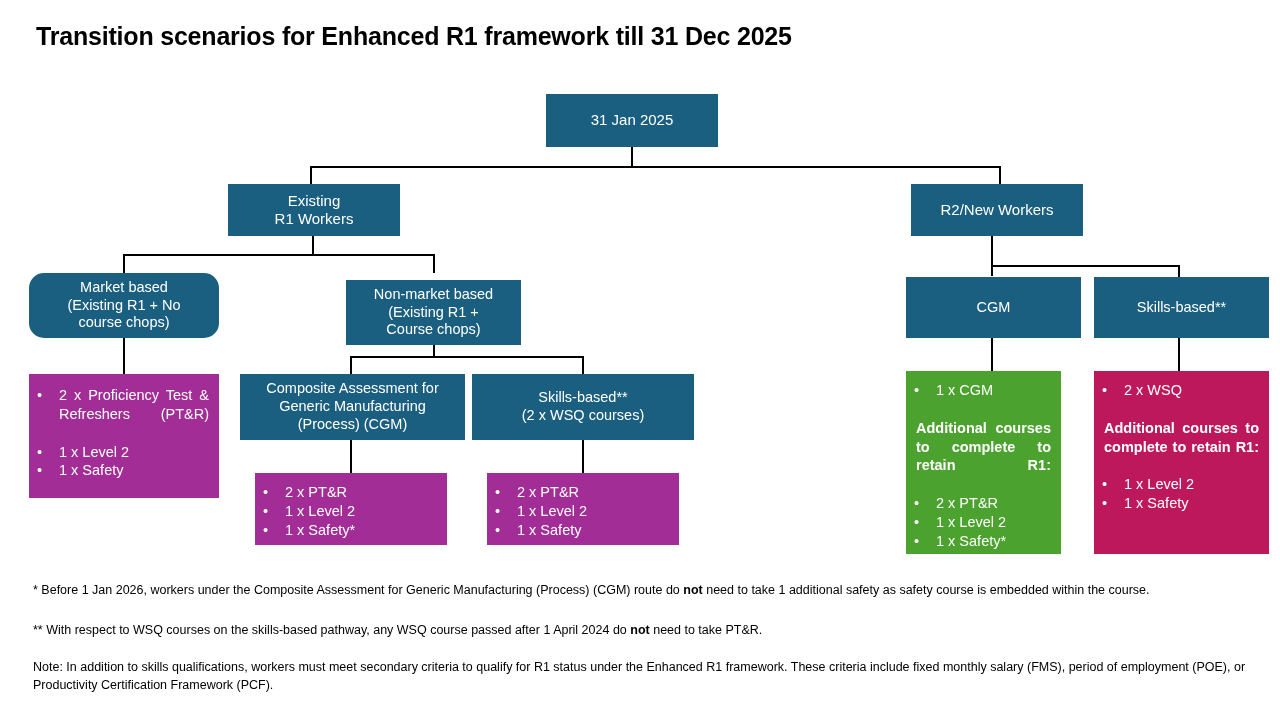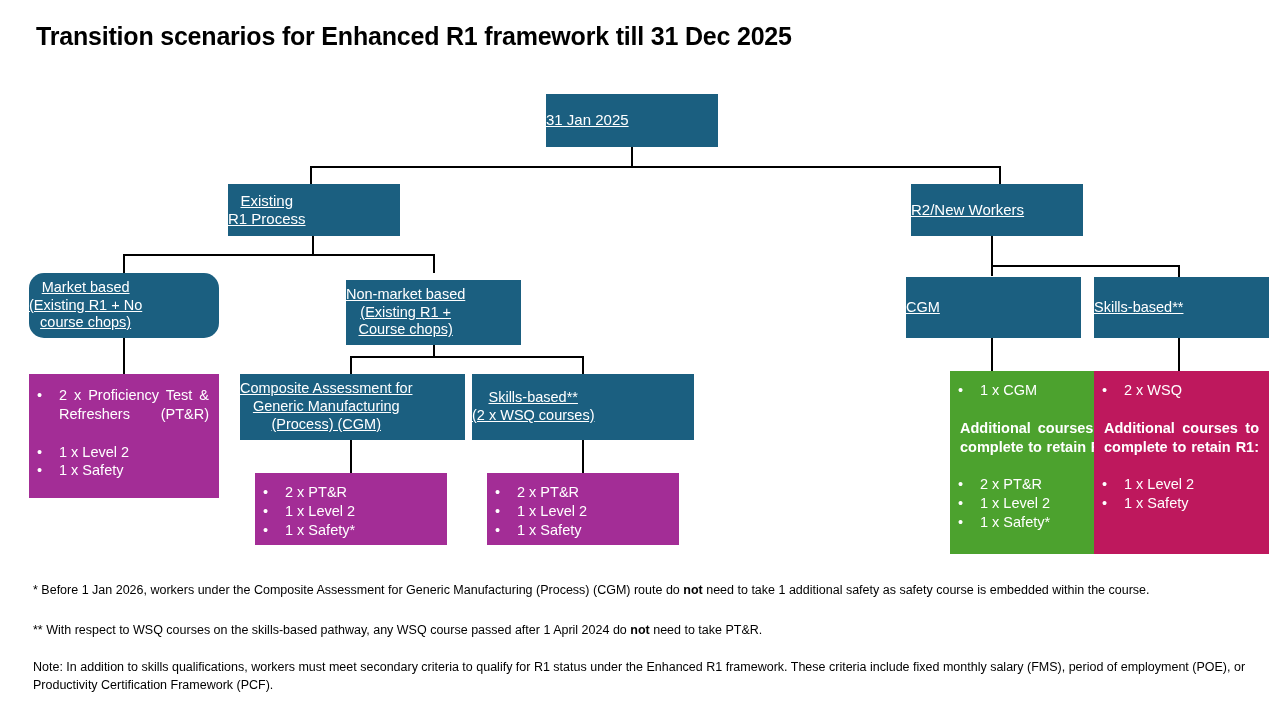--- a/index.html
+++ b/index.html
@@ -28,24 +28,24 @@
     white-space: nowrap;
   }
 
   
   .node {
     position: absolute;
     box-sizing: border-box;
     color: #ffffff;
     display: flex;
     align-items: center;
+    justify-content: center;
     text-align: center;
     line-height: 1.22;
     z-index: 2;
-    text-decoration: underline;
   }
   .node .node-text { display: block; white-space: pre-line; }
 
   .node.blue   { background: #1B5F80; }
 
   
   .listbox {
     position: absolute;
     box-sizing: border-box;
     color: #ffffff;
@@ -140,21 +140,21 @@
 <div class="conn v" style="left:991px; top:338px; height:33px;"></div>
 
 <div class="conn v" style="left:1178px; top:338px; height:33px;"></div>
 
 <div class="node blue" style="left:546px; top:94px; width:172px; height:53px; font-size:15px;">
   <span class="node-text">31 Jan 2025</span>
 </div>
 
 <div class="node blue" style="left:228px; top:184px; width:172px; height:52px; font-size:15px;">
   <span class="node-text">Existing
-R1 Process</span>
+R1 Workers</span>
 </div>
 
 <div class="node blue" style="left:911px; top:184px; width:172px; height:52px; font-size:15px;">
   <span class="node-text">R2/New Workers</span>
 </div>
 
 <div class="node blue" style="left:29px; top:273px; width:190px; height:65px; font-size:14.5px;border-radius:15px;">
   <span class="node-text">Market based
 (Existing R1 + No
 course chops)</span>
@@ -202,21 +202,21 @@
 </div>
 
 <div class="listbox purple" style="left:487px; top:473px; width:192px; height:72px; background:#A32D96; font-size:14.5px; padding:10px 10px 8px 0;">
   <ul>
     <li>2 x PT&amp;R</li>
     <li>1 x Level 2</li>
     <li>1 x Safety</li>
   </ul>
 </div>
 
-<div class="listbox green" style="left:950px; top:371px; width:174px; height:183px; background:#4CA22E; font-size:14.5px; padding:10px 10px 8px 0;">
+<div class="listbox green" style="left:906px; top:371px; width:155px; height:183px; background:#4CA22E; font-size:14.5px; padding:10px 10px 8px 0;">
   <ul>
     <li>1 x CGM</li>
   </ul>
   <p class="spacer">&nbsp;</p>
   <p class="para" style="padding-left:10px;">Additional courses to complete to retain R1:</p>
   <ul>
     <li>2 x PT&amp;R</li>
     <li>1 x Level 2</li>
     <li>1 x Safety*</li>
   </ul>

